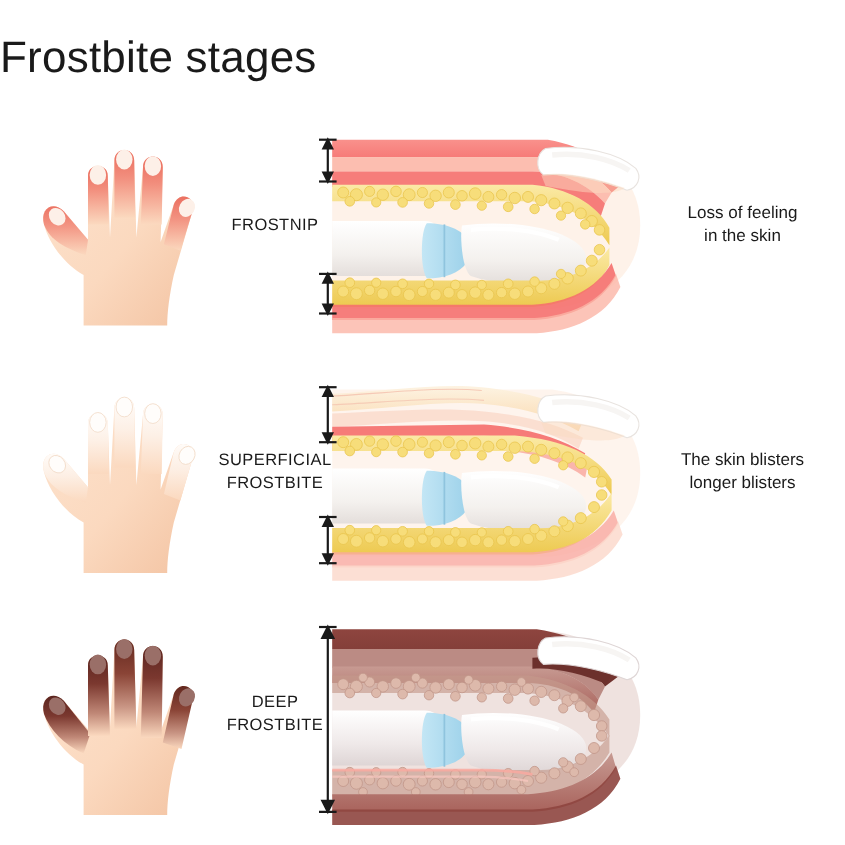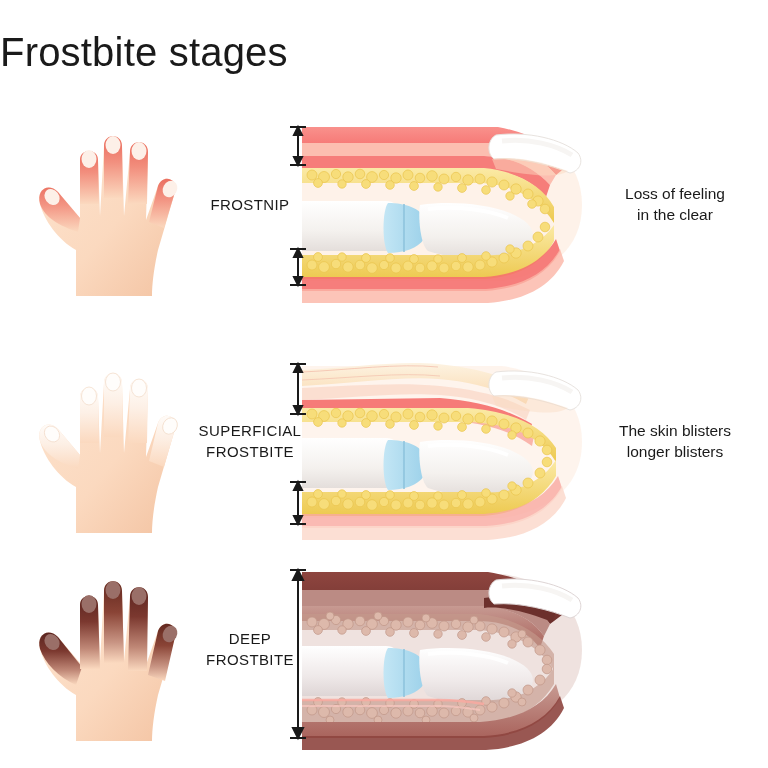--- a/index.html
+++ b/index.html
@@ -37,21 +37,21 @@
   }
 
   
   .stage {
     position: absolute;
     left: 0;
     width: 768px;
     height: 220px;
   }
   #stage-0 { top: 100px; }
-  #stage-1 { top: 337px; }
+  #stage-1 { top: 325px; }
   #stage-2 { top: 545px; padding-left: 21px; }
 
   .hand-slot {
     position: absolute;
     left: 18px;
     top: 0;
     width: 200px;
     height: 210px;
   }
   .stage-label {
@@ -275,21 +275,21 @@
           <line x1="2" y1="180" x2="18" y2="180"></line>
           <line x1="10" y1="148" x2="10" y2="176"></line>
           <polygon points="10,144 6,152 14,152"></polygon>
           <polygon points="10,180 6,172 14,172"></polygon>
         </g>
       </svg>
     </div>
 
     <div class="caption">
       <span>Loss of feeling</span>
-      <span>in the clear</span>
+      <span>in the skin</span>
     </div>
   </div>
 
   <div class="stage" id="stage-1">
 
     <div class="hand-slot">
       <svg width="200" height="210" viewBox="0 0 200 210">
         <defs>
           <linearGradient id="h1f1" x1="0" y1="0" x2="0" y2="1">
             <stop offset="0%" stop-color="#fffdfb"></stop>

